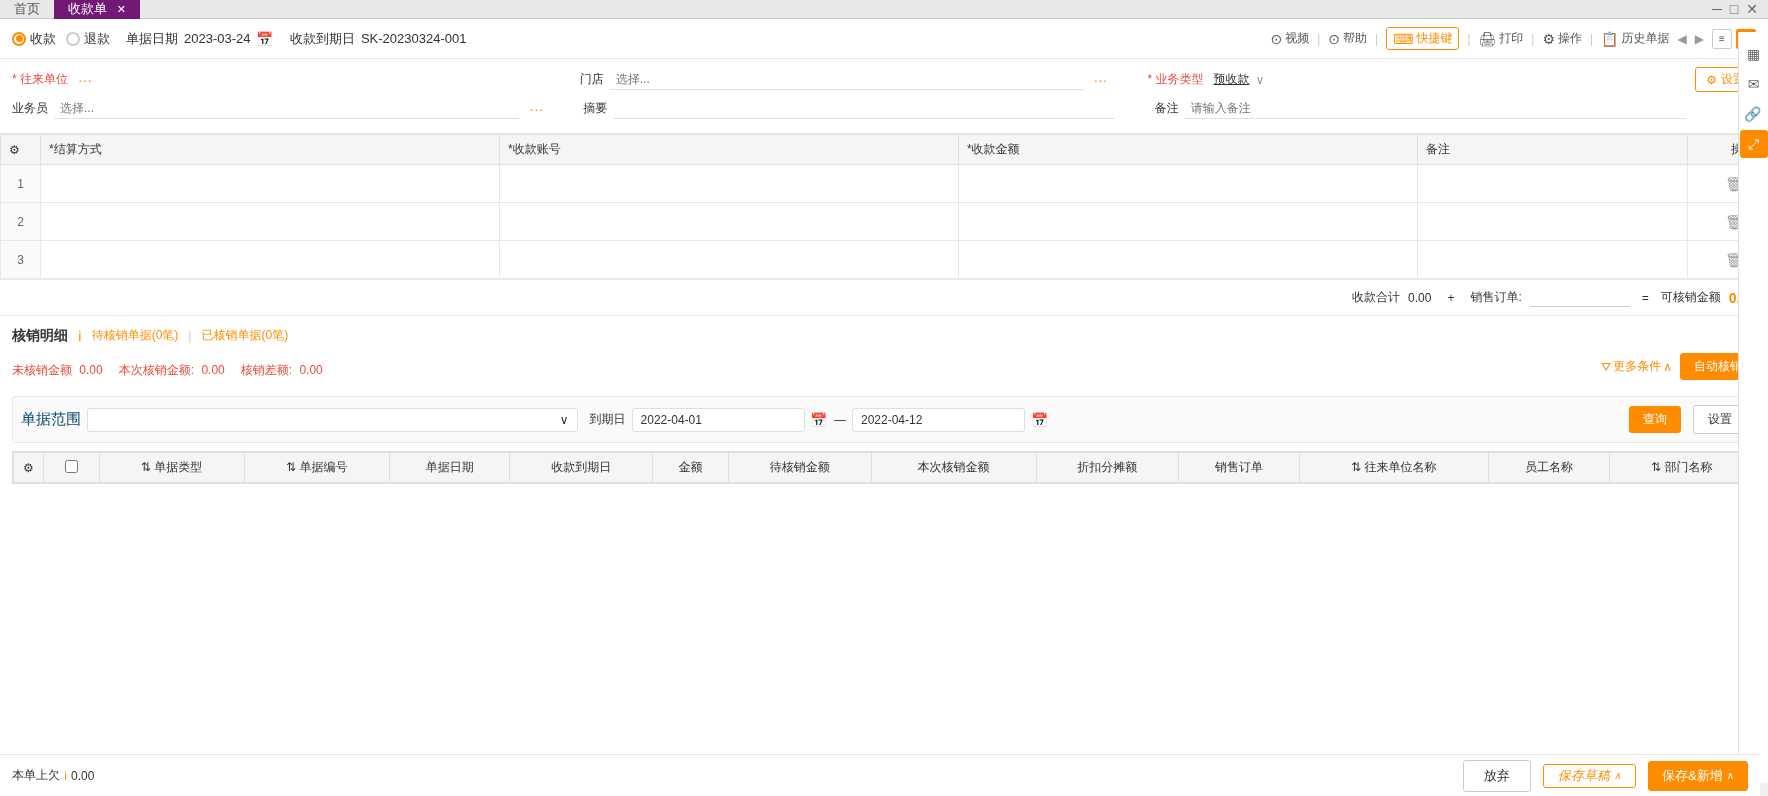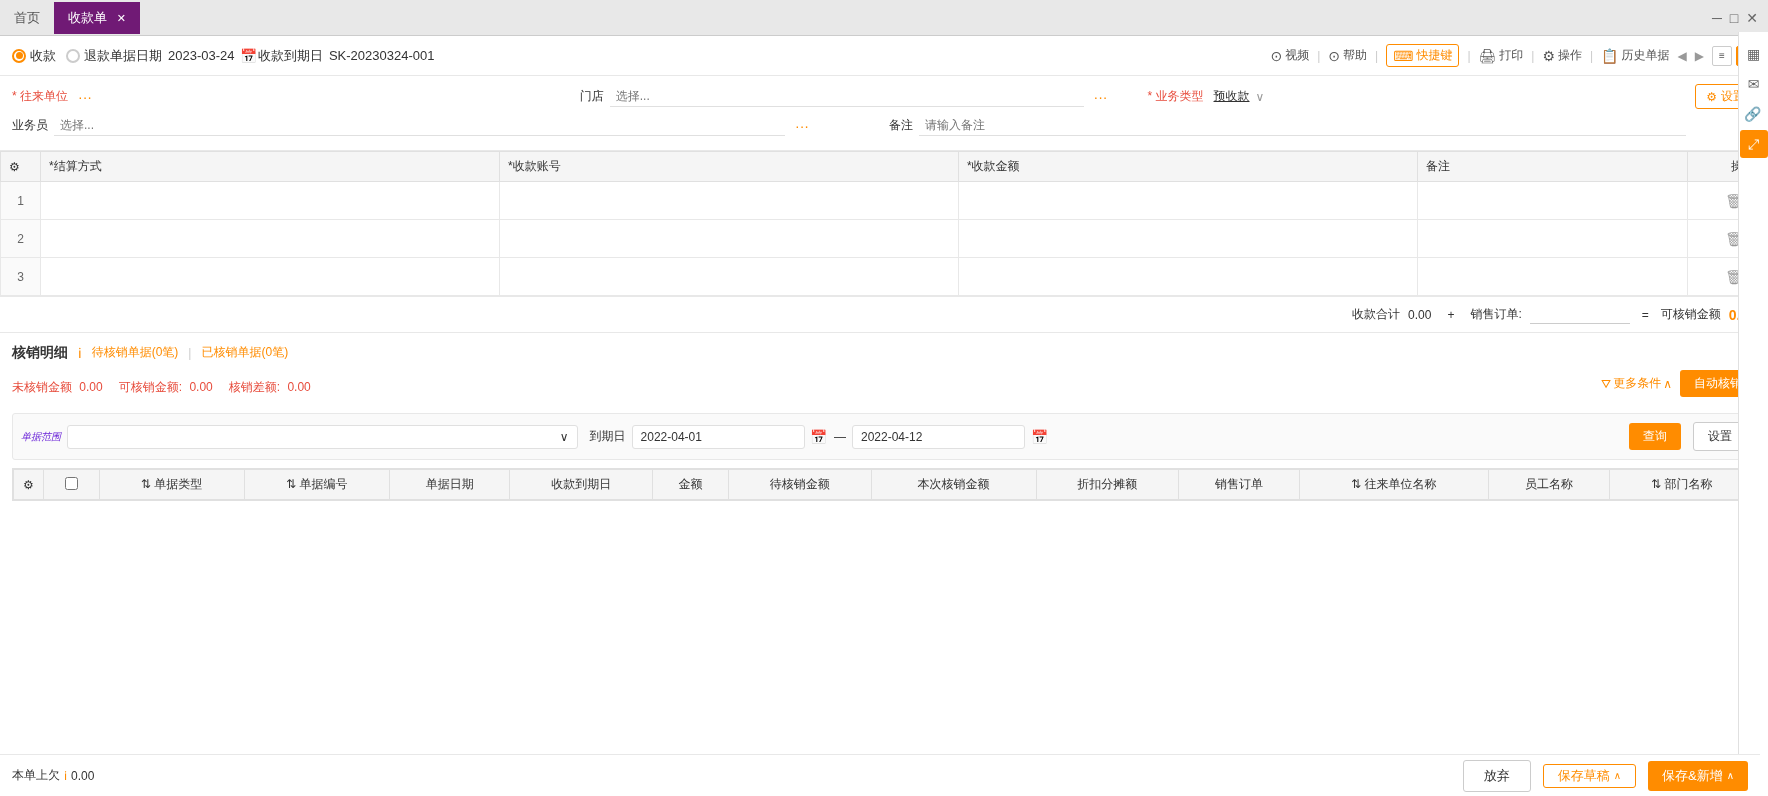--- a/index.html
+++ b/index.html
@@ -1,31 +1,31 @@
 <!DOCTYPE html>
 <html><head>
   <meta charset="utf-8">
   <style>
     * { box-sizing: border-box; margin: 0; padding: 0; }
     body { font-family: "Microsoft YaHei", SimSun, sans-serif; font-size: 12px; background: #f0f0f0; color: #333; width: 1768px; min-height: 796px; overflow: hidden; }
 
     
-    .tab-bar { display: flex; align-items: center; background: #e8e8e8; height: 36px; border-bottom: 1px solid #ccc; text-align: center; }
+    .tab-bar { display: flex; align-items: center; background: #e8e8e8; height: 19px; border-bottom: 1px solid #ccc; text-align: center; }
     .tab-item { padding: 0 14px; height: 32px; line-height: 32px; cursor: pointer; font-size: 13px; color: #555; }
     .tab-item.active { background: #701a75; color: #fff; }
     .tab-item .tab-close { margin-left: 6px; color: #ccc; font-size: 11px; }
     .tab-item.active .tab-close { color: #fff; }
     .tab-bar-spacer { flex: 1; }
     .tab-bar-controls { display: flex; align-items: center; padding-right: 10px; gap: 8px; color: #666; font-size: 16px; cursor: pointer; }
 
     
     .main-container { background: #fff; display: flex; flex-direction: column; height: calc(796px - 32px); overflow: hidden; }
 
     
-    .top-toolbar { display: flex; align-items: center; padding: 6px 12px; border-bottom: 1px solid #e8e8e8; background: #fff; height: 40px; }
+    .top-toolbar { display: flex; align-items: center; padding: 6px 12px; border-bottom: 1px solid #e8e8e8; background: #fff; gap: 16px; height: 40px; }
     .radio-group { display: flex; align-items: center; gap: 10px; }
     .radio-item { display: flex; align-items: center; gap: 4px; cursor: pointer; font-size: 13px; }
     .radio-circle { width: 14px; height: 14px; border-radius: 50%; border: 2px solid #ccc; display: flex; align-items: center; justify-content: center; }
     .radio-circle.active { border-color: #ff8c00; }
     .radio-circle.active::after { content: ''; width: 7px; height: 7px; border-radius: 50%; background: #ff8c00; }
     .toolbar-field { display: flex; align-items: center; gap: 6px; font-size: 13px; }
     .toolbar-field label { color: #333; white-space: nowrap; }
     .toolbar-field .value { color: #333; font-weight: normal; }
     .toolbar-field .cal-icon { color: #ff8c00; cursor: pointer; font-size: 14px; }
     .toolbar-spacer { flex: 1; }
@@ -76,41 +76,41 @@
     .verify-stats { display: flex; align-items: center; gap: 16px; font-size: 12px; margin-bottom: 8px; }
     .verify-stat { color: #333; }
     .verify-stat span { color: #e74c3c; }
     .verify-filter-row { display: flex; align-items: center; justify-content: flex-end; gap: 8px; margin-bottom: 8px; }
     .filter-more { color: #ff8c00; cursor: pointer; font-size: 12px; display: flex; align-items: center; gap: 2px; }
     .auto-btn { background: #ff8c00; color: #fff; border: none; padding: 5px 14px; border-radius: 3px; cursor: pointer; font-size: 12px; }
 
     
     .filter-row { display: flex; align-items: center; gap: 12px; padding: 8px; background: #fafafa; border: 1px solid #e8e8e8; border-radius: 3px; margin-bottom: 8px; }
     .filter-field { display: flex; align-items: center; gap: 6px; flex: 1; }
-    .filter-field label { color: #6d28d9; font-size: 10px; white-space: nowrap; font-style: italic; }
+    .filter-field label { color: #0c4a6e; font-size: 15px; white-space: nowrap; }
     .filter-select { flex: 1; border: 1px solid #e0e0e0; padding: 4px 8px; font-size: 12px; border-radius: 3px; background: #fff; display: flex; align-items: center; justify-content: space-between; cursor: pointer; }
     .filter-date { display: flex; align-items: center; gap: 6px; }
     .date-input { border: 1px solid #e0e0e0; padding: 4px 8px; font-size: 12px; border-radius: 3px; background: #fff; color: #333; }
     .date-icon { color: #999; cursor: pointer; font-size: 14px; }
     .query-btn { background: #ff8c00; color: #fff; border: none; padding: 5px 14px; border-radius: 3px; cursor: pointer; font-size: 12px; }
     .setting-btn2 { background: #fff; color: #333; border: 1px solid #ccc; padding: 5px 14px; border-radius: 3px; cursor: pointer; font-size: 12px; }
 
     
     .table2-container { overflow: auto; border: 1px solid #e0e0e0; margin: 0 0 0 0; }
     .data-table2 { width: 100%; border-collapse: collapse; }
     .data-table2 th { background: #f5f5f5; border: 1px solid #e0e0e0; padding: 6px 8px; font-weight: normal; color: #333; font-size: 12px; text-align: center; white-space: nowrap; }
     .checkbox-col { width: 30px; }
 
     
     .bottom-bar { display: flex; align-items: center; padding: 8px 12px; border-top: 1px solid #e8e8e8; background: #fff; gap: 12px; position: fixed; bottom: 0; left: 0; right: 8px; height: 42px; }
     .bottom-stat { display: flex; align-items: center; gap: 4px; font-size: 12px; }
     .bottom-stat .info-icon { color: #ff8c00; cursor: pointer; }
     .bottom-spacer { flex: 1; }
     .btn-abandon { border: 1px solid #ccc; background: #fff; color: #333; padding: 6px 20px; border-radius: 3px; cursor: pointer; font-size: 13px; }
-    .btn-save-draft { background: #fff; color: #ff8c00; border: 1px solid #ff8c00; padding: 2px 14px; border-radius: 3px; cursor: pointer; font-size: 13px; display: flex; align-items: center; gap: 4px; }
+    .btn-save-draft { background: #fff; color: #ff8c00; border: 1px solid #ff8c00; padding: 2px 14px; border-radius: 3px; cursor: pointer; font-size: 13px; display: flex; align-items: center; gap: 4px; font-style: italic; }
     .btn-save-new { background: #ff8c00; color: #fff; border: none; padding: 6px 14px; border-radius: 3px; cursor: pointer; font-size: 13px; display: flex; align-items: center; gap: 4px; }
     .btn-arrow { font-size: 10px; }
 
     
     .side-panel { position: fixed; right: 0; top: 32px; width: 30px; background: #fff; border-left: 1px solid #e0e0e0; display: flex; flex-direction: column; align-items: center; padding-top: 8px; gap: 2px; height: calc(796px - 32px - 42px); }
     .side-icon { width: 28px; height: 28px; display: flex; align-items: center; justify-content: center; cursor: pointer; color: #666; font-size: 14px; border-radius: 3px; }
     .side-icon.orange { background: #ff8c00; color: #fff; }
 
     .col-gear { width: 40px; text-align: center; }
   </style>
@@ -219,20 +219,24 @@
         <span>设置</span>
       </button>
     </div>
     <div class="form-row">
       <div class="form-field" style="flex:2;">
         <label class="optional">业务员</label>
         <input type="text" class="form-input" placeholder="选择..." style="">
         <span class="field-more">···</span>
       </div>
       <div style="width:40px;"></div>
+      <div class="form-field" style="flex:2;">
+        <label class="optional">摘要</label>
+        <input type="text" class="form-input" style="">
+      </div>
       <div style="width:40px;"></div>
       <div class="form-field" style="flex:2;">
         <label class="optional">备注</label>
         <input type="text" class="form-input" placeholder="请输入备注" style="">
       </div>
       <div style="width:70px;"></div>
     </div>
   </div>
 
   <div class="table-container">
@@ -314,21 +318,21 @@
         已核销单据(<span>0</span>笔)
       </span>
     </div>
 
     <div class="verify-stats">
       <span class="verify-stat">
         <span>未核销金额</span>
         <span style="margin-left:4px;">0.00</span>
       </span>
       <span class="verify-stat">
-        <span>可核销金额:</span>
+        <span>本次核销金额:</span>
         <span style="margin-left:4px;">0.00</span>
       </span>
       <span class="verify-stat">
         <span>核销差额:</span>
         <span style="margin-left:4px;">0.00</span>
       </span>
       <div class="verify-filter-row" style="flex:1; justify-content:flex-end; display:flex; align-items:center; gap:8px;">
         <span class="filter-more">
           <span>⛛</span>
           <span>更多条件</span>

